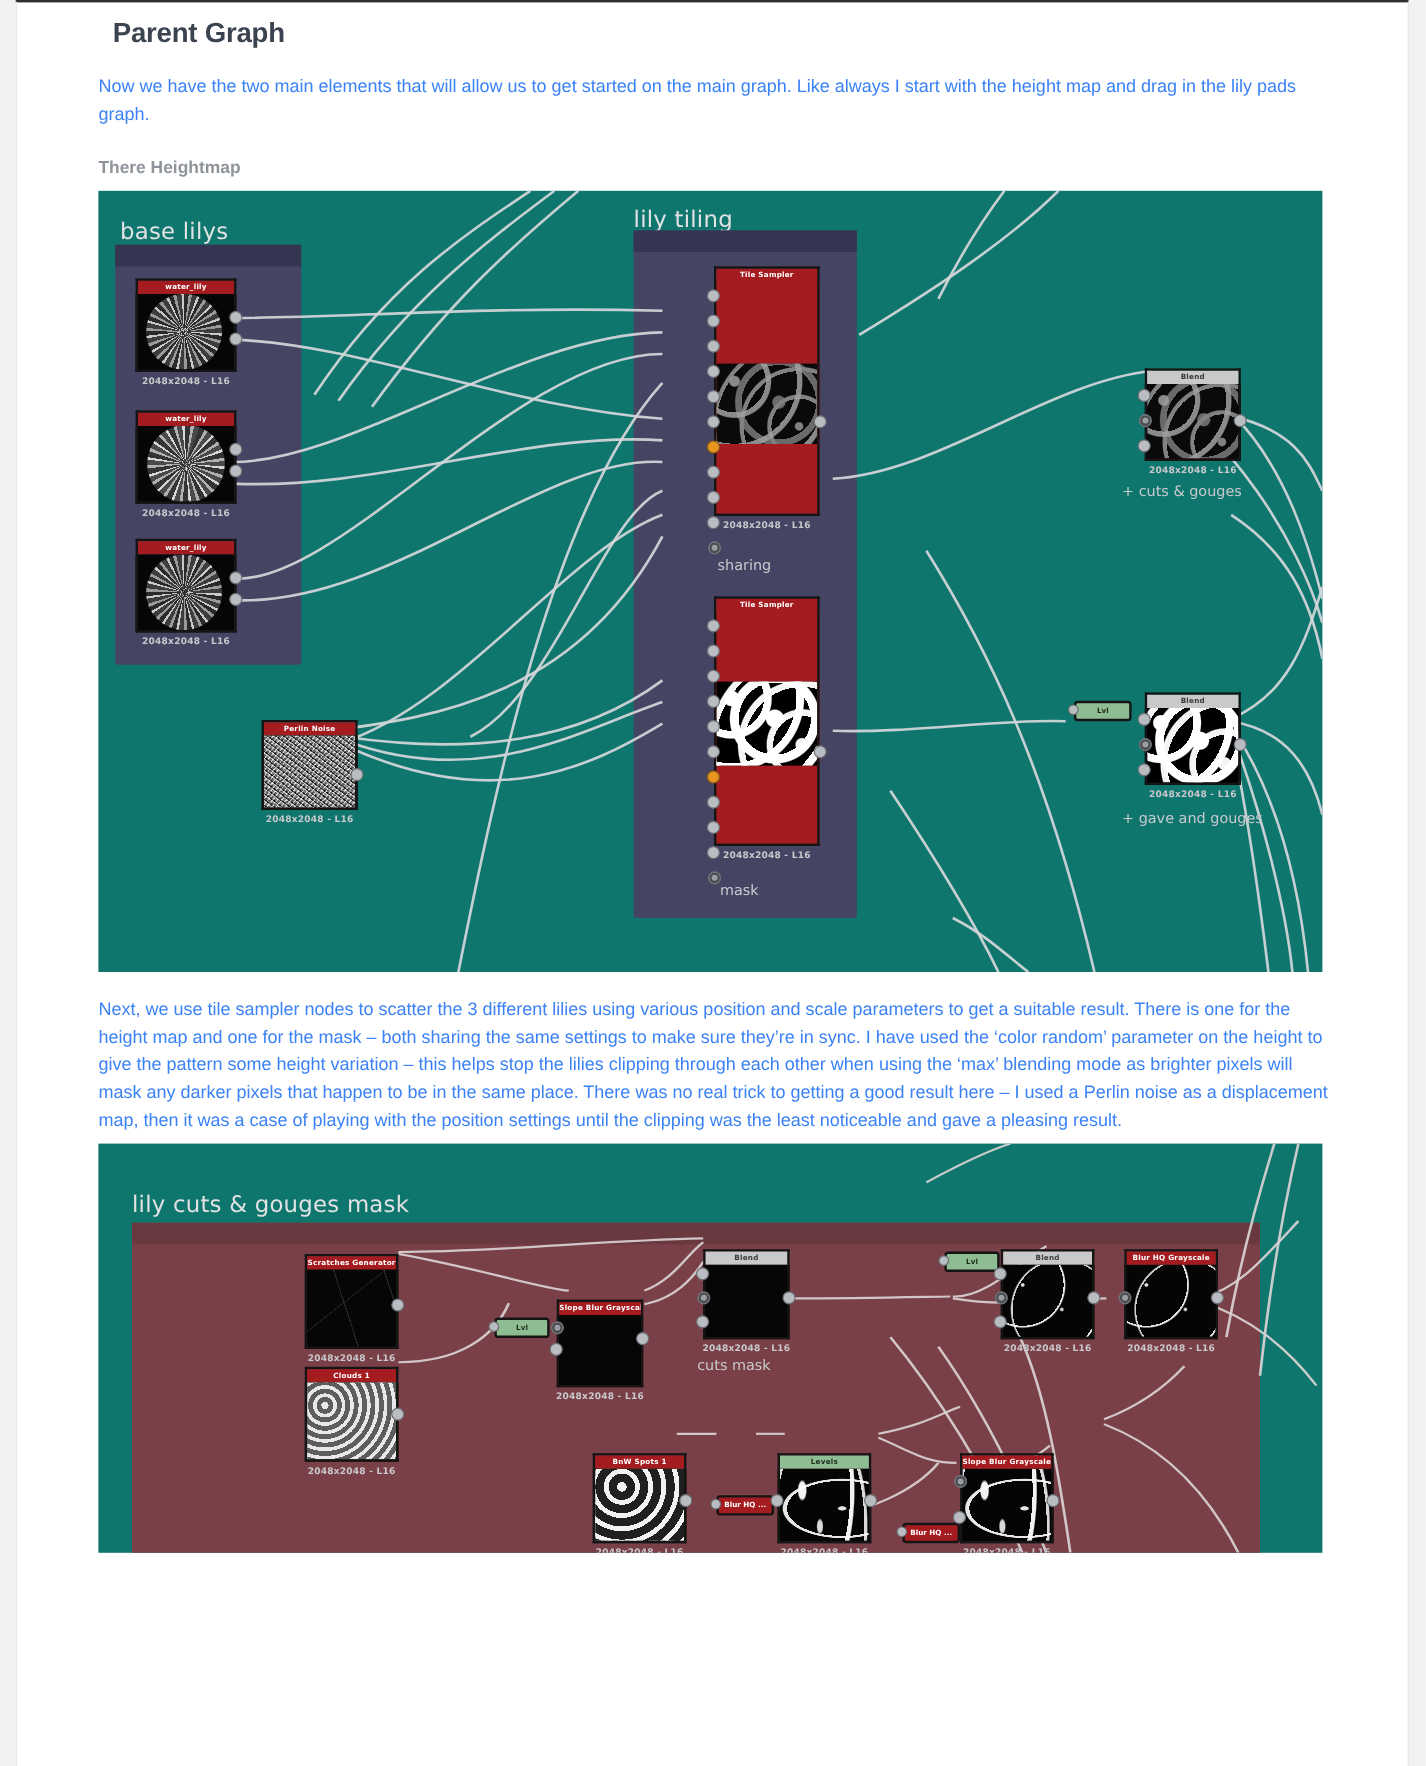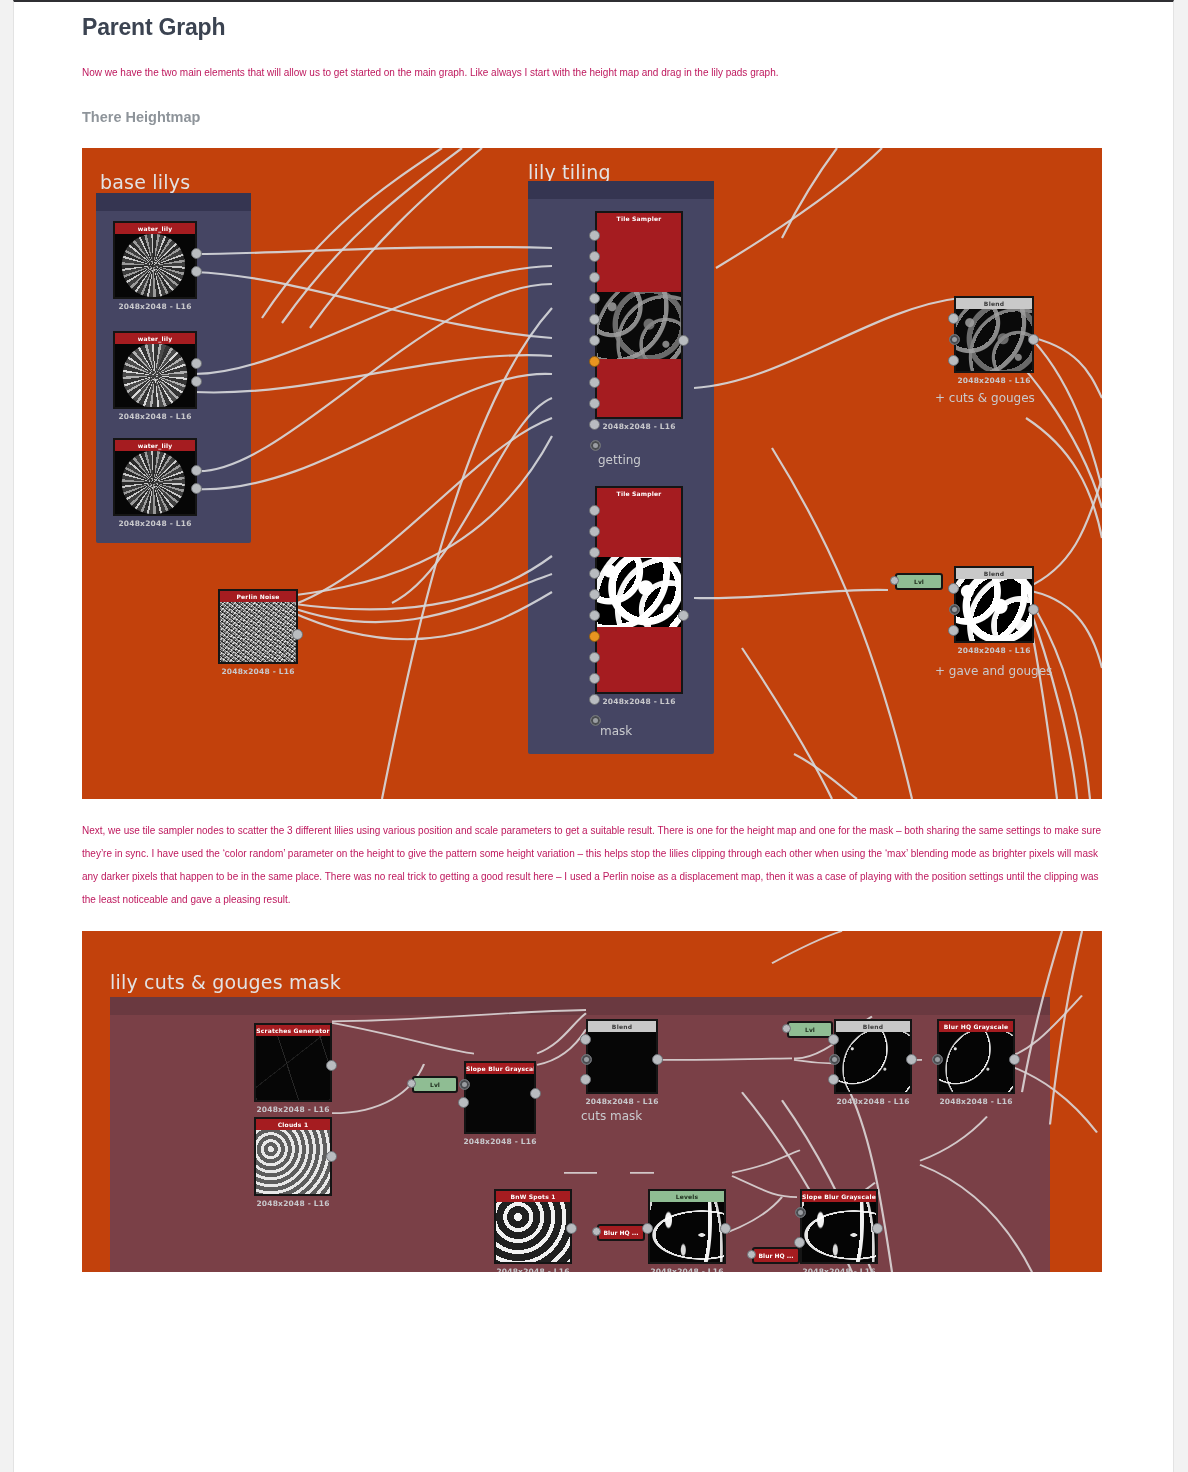--- a/index.html
+++ b/index.html
@@ -14,35 +14,35 @@
     position:absolute; left:13px; top:0; width:1161px; height:1472px;
     background:#ffffff;
     border-left:1px solid #e3e3e3;
     border-right:1px solid #e3e3e3;
     border-top:2px solid #2f2f33;
   }
   .content { position:absolute; left:68px; top:0; width:1025px; }
 
   h1.page-title {
     font-size:23px; font-weight:bold; color:#3b4351;
-    margin:12px 0 0 0; letter-spacing:-0.2px;
+    margin:12px 0 0 12px; letter-spacing:-0.2px;
   }
   p.para {
-    font-size:10px; line-height:23px; color:#be185d;
+    font-size:15px; line-height:23px; color:#3b82f6;
     margin:20px 0 0 0; font-weight:400;
   }
   p.subhead {
     font-size:14.5px; line-height:22px; color:#8e949a;
     font-weight:bold; margin:22px 0 0 0;
   }
 
   
   .graph {
-    position:relative; margin-top:20px;
-    background:#c2410c; overflow:hidden;text-decoration:underline;
+    position:relative; margin-top:8px;
+    background:#0f766e; overflow:hidden;text-decoration:underline;
   }
   .graph.g1 { width:1020px; height:651px; }
   .graph.g2 { width:1020px; height:341px; }
 
   .frame { position:absolute; border-radius:2px; }
   .frame .fbar { position:absolute; left:0; top:0; right:0; height:18px; }
   .frame-title {
     position:absolute; font-size:19px; color:#e2e2e4; letter-spacing:0.2px;
     font-family:"DejaVu Sans", sans-serif; font-weight:400;
   }
@@ -291,21 +291,21 @@
       <div class="port" style="left:-6px; top:103px;"></div>
       <div class="port" style="left:-6px; top:124px;"></div>
       <div class="port orange" style="left:-6px; top:145px;"></div>
       <div class="port" style="left:-6px; top:166px;"></div>
       <div class="port" style="left:-6px; top:187px;"></div>
       <div class="port" style="left:-6px; top:208px;"></div>
       <div class="port ring" style="left:-5px; top:229px;"></div>
       <div class="port" style="left:83px; top:124px;"></div>
       <div class="cap">2048x2048 - L16</div>
     </div>
-    <div class="glabel" style="left:516px; top:305px;">getting</div>
+    <div class="glabel" style="left:516px; top:305px;">sharing</div>
 
     <div class="node red" style="left:513px; top:338px; width:88px;">
       <div class="hdrwrap">
         <div class="hdr">Tile Sampler</div>
       </div>
       <div class="body" style="height:195px; background:#a51c20;">
         <div class="tex scatterwhite" style="top:58px; bottom:65px;"></div>
       </div>
       <div class="port" style="left:-6px; top:19px;"></div>
       <div class="port" style="left:-6px; top:40px;"></div>

